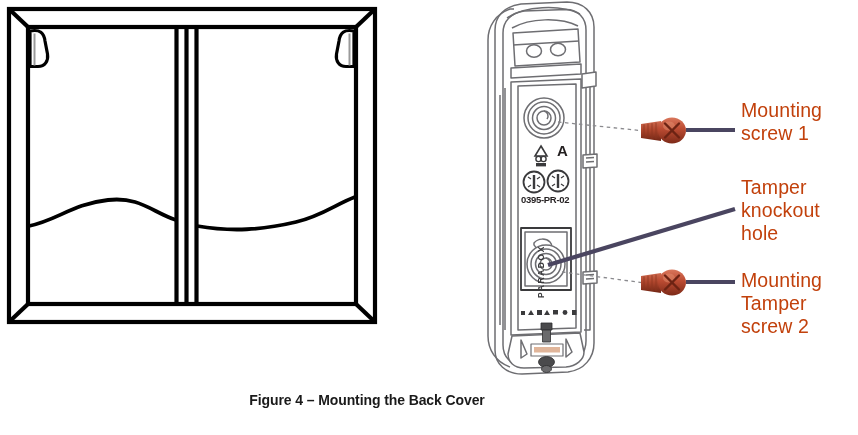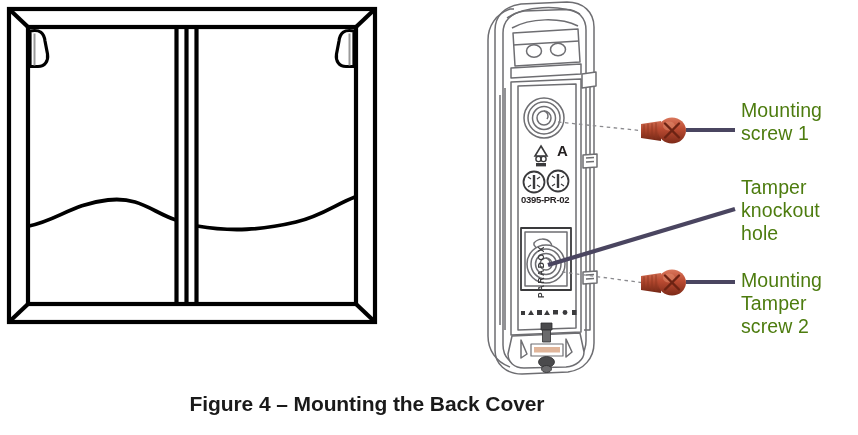--- a/index.html
+++ b/index.html
@@ -22,35 +22,35 @@
   .svg-layer {
     position: absolute;
     left: 0; top: 0;
     width: 858px; height: 435px;
   }
   .label-text {
     position: absolute;
     font-family: "Liberation Sans", sans-serif;
     font-size: 19.5px;
     line-height: 23px;
-    color: #4d7c0f;
+    color: #c2410c;
     letter-spacing: 0.1px;
     white-space: pre;
   }
   #label-mounting-screw-1 { left: 741px; top: 99px; }
   #label-tamper-knockout  { left: 741px; top: 176px; }
   #label-mounting-screw-2 { left: 741px; top: 269px; }
 
   #figure-caption {
     position: absolute;
     left: 0; top: 392px;
     width: 734px;
     text-align: center;
     font-family: "Liberation Sans", sans-serif;
-    font-size: 21px;
+    font-size: 14px;
     font-weight: bold;
     letter-spacing: -0.1px;
     color: #1a1a1a;
     white-space: pre;
   }
 </style>
 </head>
 <body>
 
 <div id="figure-root">

